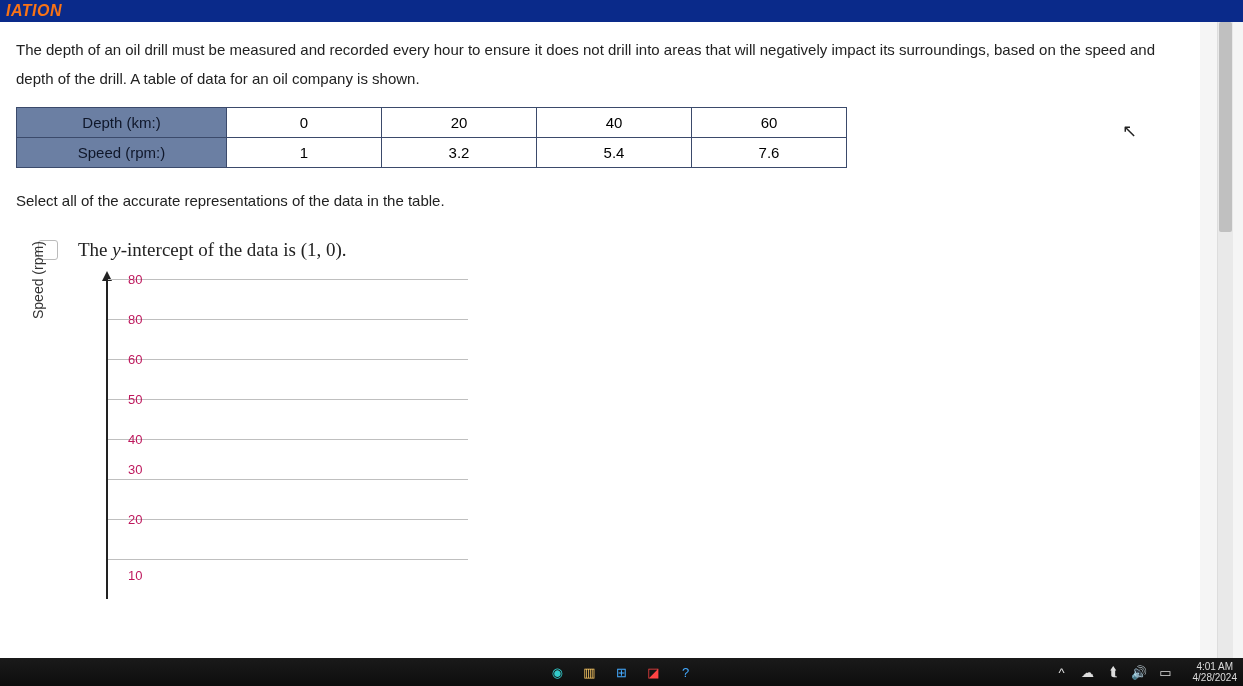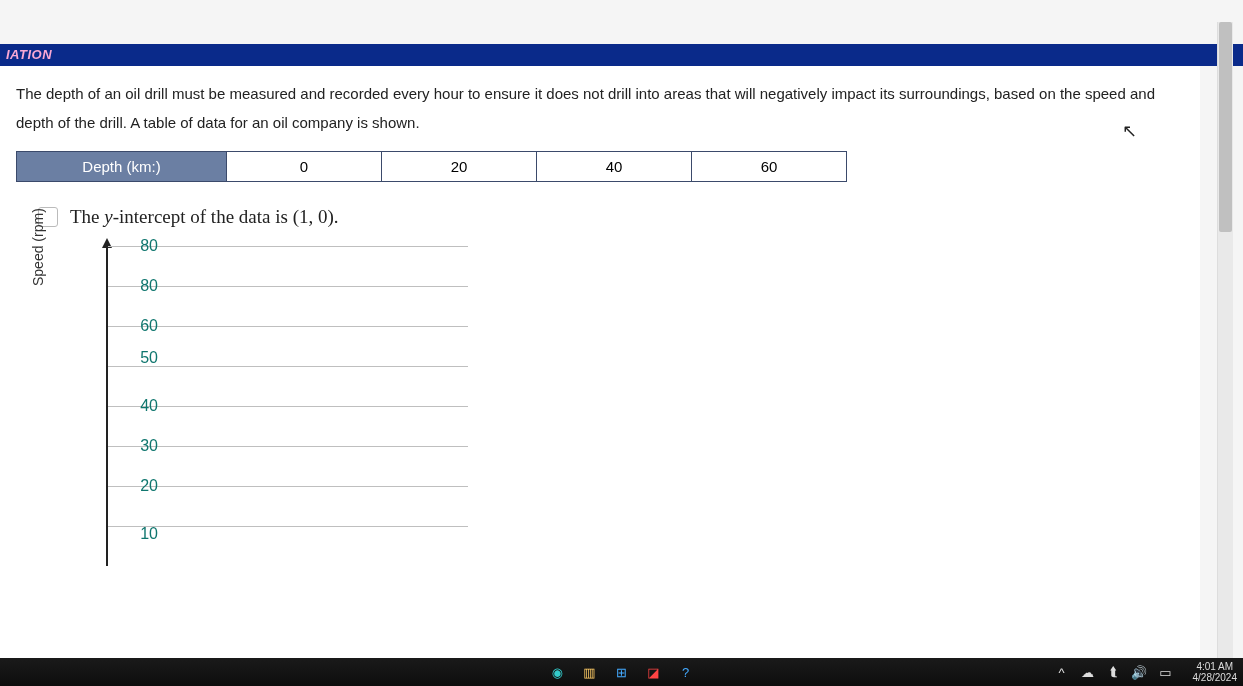--- a/index.html
+++ b/index.html
@@ -6,29 +6,28 @@
   body {
     font-family: Arial, Helvetica, sans-serif;
     background: #f5f5f5;
     width: 1243px;
     height: 686px;
     overflow: hidden;
     position: relative;
   }
   .header-bar {
     background: #0a2a8a;
-    color: #f9a8d4;
+    color: #f97316;
     height: 22px;
     padding-left: 6px;
-    font-size: 13px;
+    font-size: 16px;
     font-weight: bold;
     font-style: italic;
     letter-spacing: 0.5px;
     line-height: 22px;
-    margin-top: 44px;
   }
   .content {
     background: #fff;
     padding: 14px 16px 0 16px;
     width: 1200px;
     min-height: 640px;
   }
   .problem-text {
     font-size: 15px;
     color: #222;
@@ -41,37 +40,37 @@
     font-size: 15px;
   }
   table.data-table td, table.data-table th {
     border: 1.5px solid #3b4a6b;
     text-align: center;
     padding: 6px 4px;
     height: 30px;
   }
   table.data-table th {
     background: #6b7fa3;
-    color: #ffffff;
+    color: #0f172a;
     font-weight: normal;
     width: 210px;
   }
   table.data-table td {
     width: 155px;
     background: #fff;
   }
   .instruction {
     font-size: 15px;
     color: #222;
     margin-bottom: 30px;
   }
   .option-row {
     display: flex;
     align-items: center;
-    gap: 12px;
+    gap: 20px;
     margin-bottom: 18px;
     margin-left: 22px;
   }
   .checkbox {
     width: 20px;
     height: 20px;
     border: 1.5px solid #bbb;
     border-radius: 3px;
     background: #fff;
   }
@@ -108,23 +107,23 @@
   .gridline {
     position: absolute;
     left: 0;
     width: 360px;
     border-top: 1px solid #bfbfbf;
   }
   .y-tick {
     position: absolute;
     right: 326px;
     width: 30px;
-    text-align: right;
-    font-size: 16px;
-    color: #0f766e;
+    text-align: left;
+    font-size: 13px;
+    color: #be185d;
     transform: translateY(-50%);
   }
   .arrowhead {
     position: absolute;
     left: 38px;
     top: -8px;
     width: 0; height: 0;
     border-left: 5px solid transparent;
     border-right: 5px solid transparent;
     border-bottom: 10px solid #222;
@@ -202,23 +201,31 @@
 
   <table class="data-table">
     <tbody>
         <tr>
       <th>Depth (km:)</th>
       <td>0</td>
       <td>20</td>
       <td>40</td>
       <td>60</td>
     </tr>
+    <tr>
+      <th>Speed (rpm:)</th>
+      <td>1</td>
+      <td>3.2</td>
+      <td>5.4</td>
+      <td>7.6</td>
+    </tr>
   </tbody>
     </table>
 
+  <p class="instruction">Select all of the accurate representations of the data in the table.</p>
 
   <div class="option-row">
     <div class="checkbox"></div>
     <div class="option-text">
       <span>The </span><span class="mi">y</span><span>-intercept of the data is </span><span>(1, 0).</span>
     </div>
   </div>
 
   <div class="chart-wrap">
     <div class="y-axis-label">Speed (rpm)</div>
@@ -229,25 +236,25 @@
       <div class="gridline" style="top:80px"></div>
       <div class="gridline" style="top:120px"></div>
       <div class="gridline" style="top:160px"></div>
       <div class="gridline" style="top:200px"></div>
       <div class="gridline" style="top:240px"></div>
       <div class="gridline" style="top:280px"></div>
     </div>
     <div class="y-tick" style="top:0px">80</div>
     <div class="y-tick" style="top:40px">80</div>
     <div class="y-tick" style="top:80px">60</div>
-    <div class="y-tick" style="top:112px">50</div>
+    <div class="y-tick" style="top:120px">50</div>
     <div class="y-tick" style="top:160px">40</div>
-    <div class="y-tick" style="top:200px">30</div>
+    <div class="y-tick" style="top:190px">30</div>
     <div class="y-tick" style="top:240px">20</div>
-    <div class="y-tick" style="top:288px">10</div>
+    <div class="y-tick" style="top:296px">10</div>
   </div>
 
 </div>
 
 <div class="scroll-track">
   <div class="scroll-thumb"></div>
 </div>
 
 <div class="cursor">↖</div>
 

